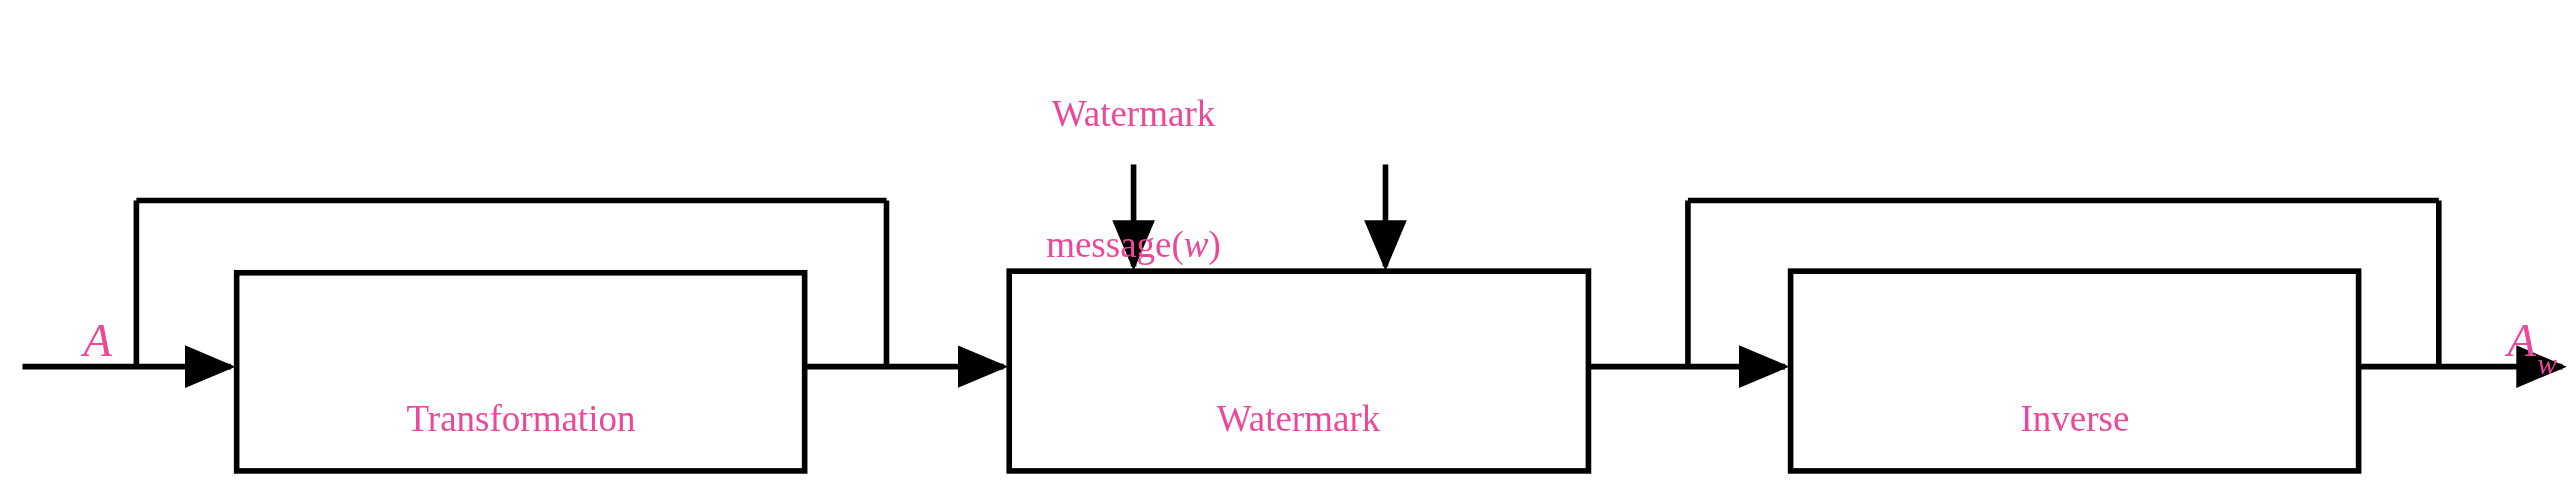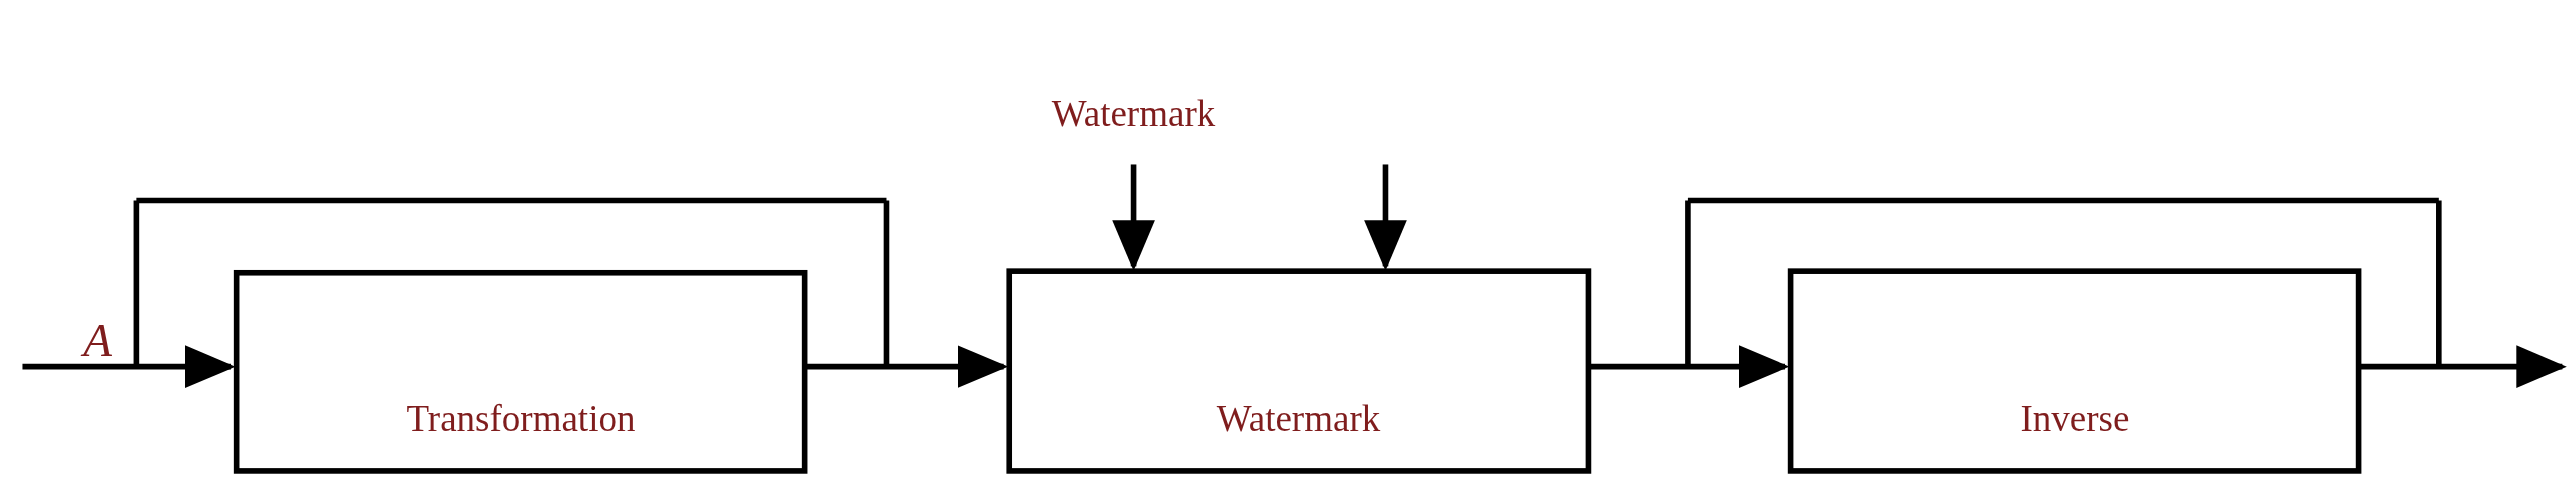--- a/index.html
+++ b/index.html
@@ -19,21 +19,21 @@
   }
   #diagram-svg {
     position: absolute;
     left: 0;
     top: 0;
     width: 2576px;
     height: 499px;
   }
   .lbl {
     position: absolute;
-    color: #7f1d1d;
+    color: #ec4899;
     white-space: pre;
     line-height: 1.18;
   }
   .box-label {
     text-align: center;
     font-size: 37px;
   }
   .io-label {
     font-size: 47px;
     font-style: italic;
@@ -91,23 +91,27 @@
 
       <path d="M1413,205 L1413,332" marker-end="url(#arrowhead)"></path>
       <path d="M1727,205 L1727,332" marker-end="url(#arrowhead)"></path>
     </g>
   </svg>
 
   <div class="lbl io-label" style="left:37px; top:258px;">
     <span>A</span>
   </div>
 
+  <div class="lbl io-label" style="left:2461px; top:258px;">
+    <span>A</span><span class="sub">w</span>
+  </div>
 
   <div class="lbl input-label" style="left:973px; top:4.8px; width:321px;">
     <div>Watermark</div>
+    <div><span>message(</span><span class="var">w</span><span>)</span></div>
   </div>
 
 
   <div class="lbl box-label" style="left:237px; top:310px; width:568px;">
     <div>Transformation</div>
     
   </div>
 
   <div class="lbl box-label" style="left:1009px; top:310px; width:579px;">
     <div>Watermark</div>

